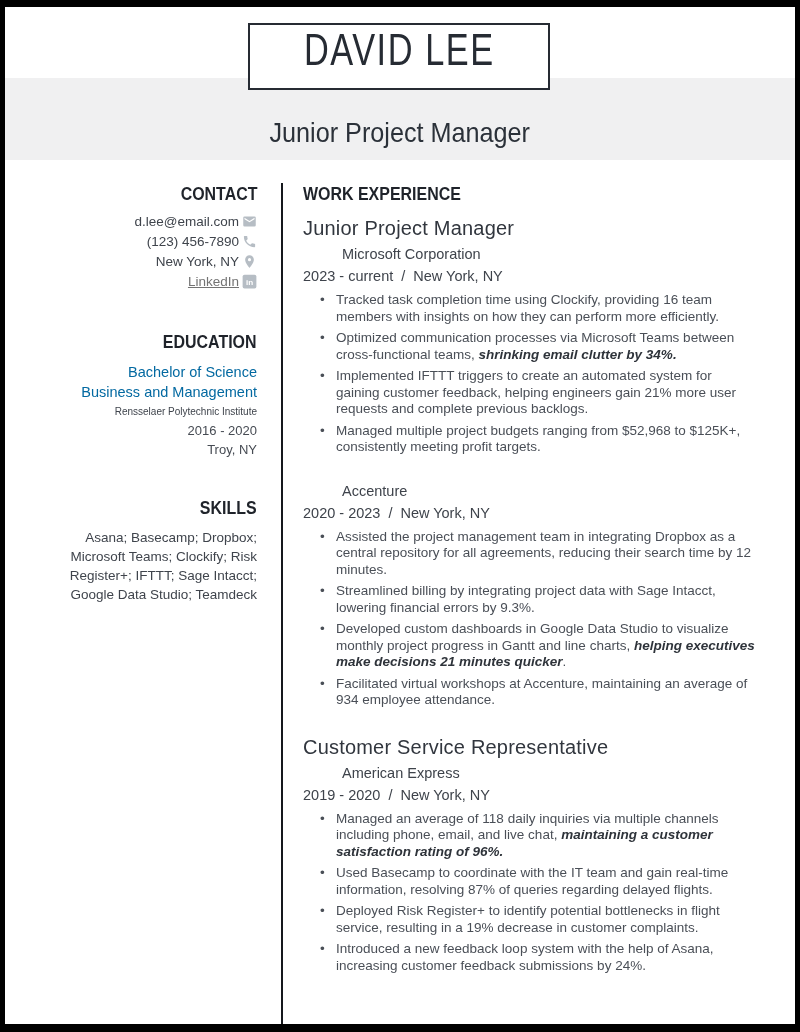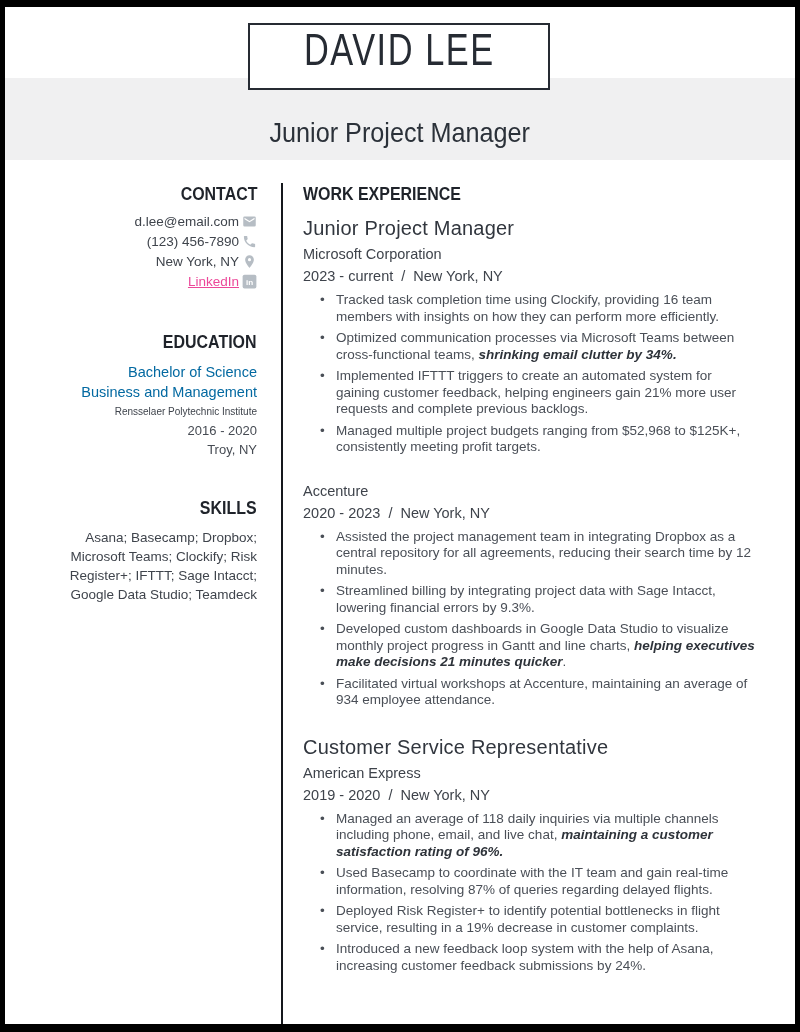--- a/index.html
+++ b/index.html
@@ -66,39 +66,39 @@
   .main-heading span { transform: scaleX(0.84); transform-origin: left center; }
   .side-heading { margin-bottom: 9px; }
 
   .contact-row {
     display: flex; justify-content: flex-end; 
     gap: 3px; height: 20px;
     font-size: 13.5px; color: #3f444c;
   }
   .c-icon { width: 15px; height: 15px; display: inline-flex; }
   .c-icon svg { width: 15px; height: 15px; fill: #b6bdc4; }
-  a.link { color: #ec4899; text-decoration: underline; }
+  a.link { color: #737373; text-decoration: underline; }
 
   .edu-section { margin-top: 37px; }
   .edu-block { max-width: 212px; margin-left: auto; }
   .edu-degree { font-size: 14.5px; line-height: 20px; color: #0369a1; }
   .edu-school { font-size: 10px; line-height: 20px; color: #3f444c; }
   .edu-meta   { font-size: 13px;  line-height: 18.5px; color: #464b53; }
 
   .skills-section { margin-top: 38px; }
   .skills-text {
     max-width: 212px; margin-left: auto;
     font-size: 13.5px; line-height: 19px; color: #3f444c;
   }
 
   
   .main-col { flex: 1 1 auto; padding: 23px 38px 20px 22px; }
   .job { margin-bottom: 26px; }
   .job-title { font-size: 20px; font-weight: 400; color: #31363e; line-height: 24px; margin-top: 11px; letter-spacing: 0.2px; }
-  .job-company { font-size: 14.5px; color: #3e434b; line-height: 18px; margin-top: 5px; }
+  .job-company { font-size: 14.5px; color: #3e434b; line-height: 18px; margin-top: 5px; margin-left: 39px; }
   .job-dateline { font-size: 14.5px; color: #3e434b; line-height: 18px; margin-top: 4px; }
   .job-dateline .sep { margin: 0 8px; }
   .bullets { list-style: none; margin-top: 7px; margin-left: 17px; }
   .bullets li {
     display: flex; font-size: 13.5px; line-height: 16.5px;
     color: #4a4f57; margin-bottom: 5px;
   }
   .bullets .dot { flex: 0 0 16px; }
   .bullets .btext { flex: 1 1 auto; }
   .bullets b { font-weight: 700; font-style: italic; color: #2e333a; }

